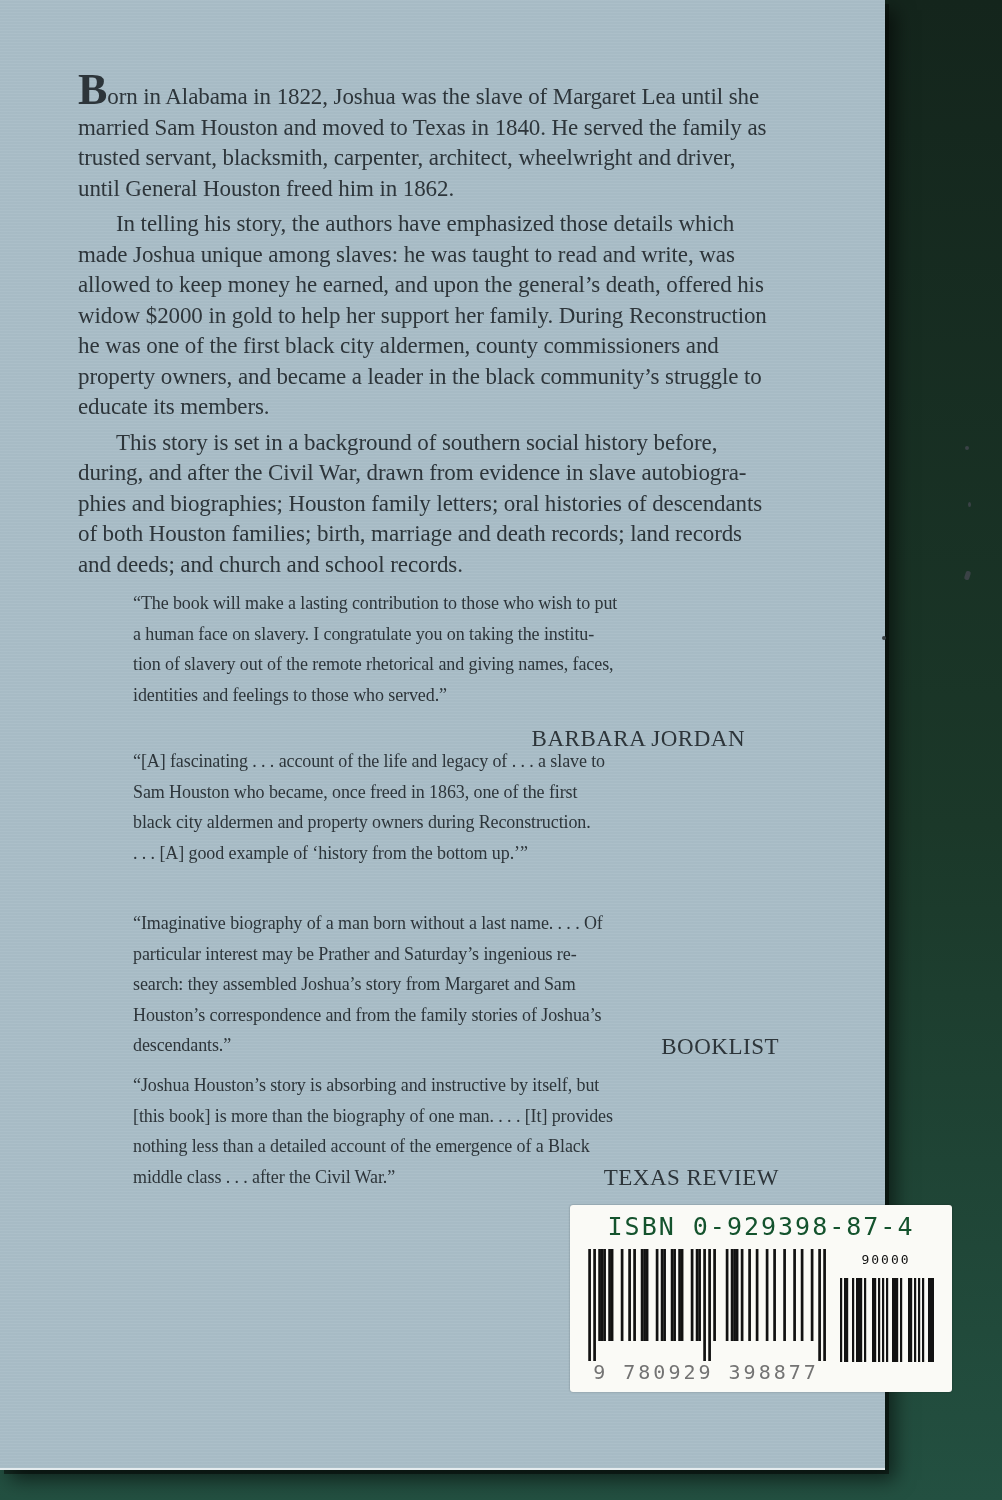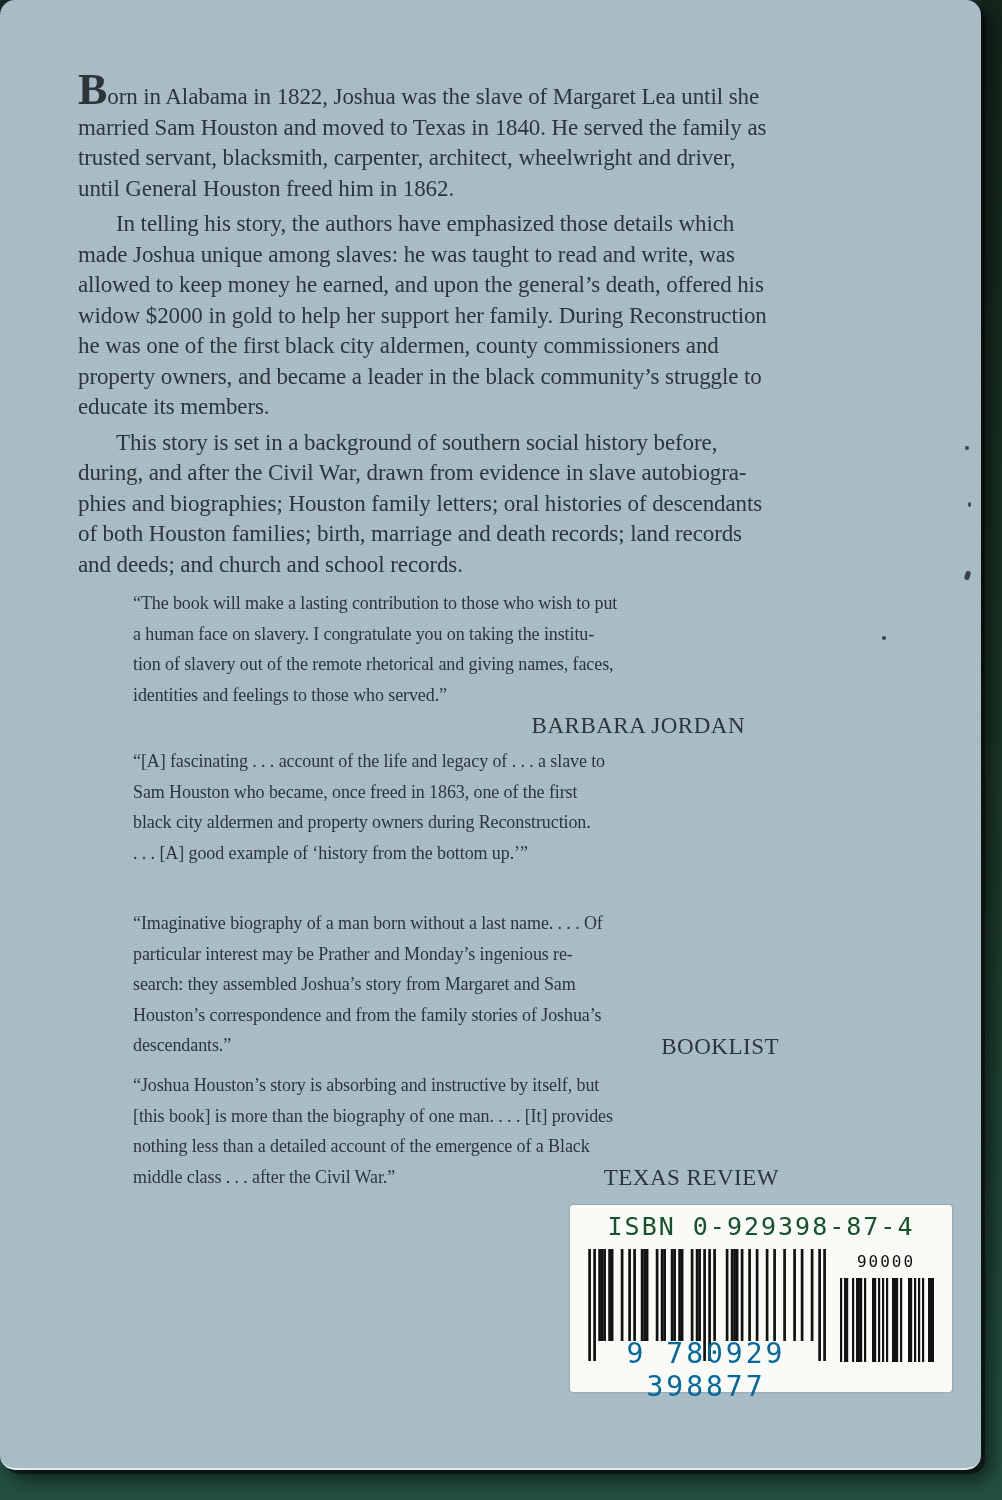--- a/index.html
+++ b/index.html
@@ -1,50 +1,50 @@
 <!DOCTYPE html>
 <html><head>
 <meta charset="utf-8">
 <style>
   html,body{margin:0;padding:0;background:#16281e;}
   .scene{position:relative;width:1002px;height:1500px;overflow:hidden;
          background:linear-gradient(180deg,#14251c 0%,#1b3829 55%,#235041 100%);
          font-family:"Liberation Serif", serif;}
-  .cover{position:absolute;left:0;top:0;width:981px;height:1468px;
+  .cover{position:absolute;left:0;top:0;width:885px;height:1468px;
          background:#a9bdc7;
          box-shadow:10px 10px 18px rgba(0,0,0,0.55), 4px 4px 0 rgba(10,18,13,0.6);
-         border-bottom:2px solid rgba(238,243,245,0.85);border-radius:15px;}
+         border-bottom:2px solid rgba(238,243,245,0.85);}
   .texture{position:absolute;inset:0;pointer-events:none;opacity:.5;
          background:repeating-linear-gradient(180deg, rgba(255,255,255,0.06) 0 1px, rgba(90,110,120,0.05) 1px 3px);}
   .para, .qlines, .attr, .publisher, .isbn, .ean-digits, .supp-digits{color:#2d353a;}
   .para{position:relative;white-space:pre;font-size:23px;line-height:30.5px;margin:0;letter-spacing:-0.1px;}
   .intro{position:absolute;left:78px;top:82px;width:780px;}
   .p1{margin-bottom:5px;}
   .p1::first-letter{font-size:44px;font-weight:bold;line-height:1px;}
   .p2,.p3{text-indent:38px;margin-bottom:5px;}
   .quote{position:absolute;left:133px;width:660px;}
   .qlines{white-space:pre;font-size:18px;line-height:30.5px;letter-spacing:-0.1px;}
   .attr{font-size:23px;letter-spacing:0.5px;}
   .q1{top:588px;} .q2{top:746px;} .q3{top:908px;} .q4{top:1070px;}
-  .attr-below{text-align:right;margin-top:3px;}
+  .attr-below{text-align:right;margin-top:16px;}
   .attr1{padding-right:48px;}
   .attr2{padding-right:14px;}
   .attr-inline{position:absolute;right:14px;bottom:1px;}
   .publisher{position:absolute;left:130px;top:1262px;width:400px;text-align:center;
          white-space:pre-line;font-family:"DejaVu Serif", serif;font-weight:bold;
          font-size:34px;line-height:43px;color:#242b31;letter-spacing:0.3px;}
   .barcode-box{position:absolute;left:570px;top:1205px;width:382px;height:187px;
          background:#fafaf6;border-radius:3px;box-shadow:0 0 2px rgba(0,0,0,0.35);}
   .isbn{position:absolute;left:0;top:7px;width:100%;text-align:center;
          font-family:"DejaVu Sans Mono", monospace;font-size:25px;letter-spacing:2px;color:#14532d;}
   .bars-main{position:absolute;left:18px;top:44px;}
-  .ean-digits{position:absolute;left:10px;top:132px;width:252px;text-align:center;
-         font-family:"DejaVu Sans Mono", monospace;font-size:28px;letter-spacing:3px;color:#0369a1;}
+  .ean-digits{position:absolute;left:10px;top:155px;width:252px;text-align:center;
+         font-family:"DejaVu Sans Mono", monospace;font-size:20px;letter-spacing:3px;color:#737373;}
   .supp-digits{position:absolute;left:268px;top:47px;width:96px;text-align:center;
-         font-family:"DejaVu Sans Mono", monospace;font-size:16px;letter-spacing:2px;color:#101010;}
+         font-family:"DejaVu Sans Mono", monospace;font-size:13px;letter-spacing:2px;color:#101010;}
   .bars-supp{position:absolute;left:268px;top:73px;}
   .speck{position:absolute;background:#3a4246;border-radius:50%;}
   .speck.s1{left:965px;top:446px;width:4px;height:4px;}
   .speck.s2{left:968px;top:502px;width:3px;height:5px;}
   .speck.s3{left:965px;top:571px;width:5px;height:9px;border-radius:2px;transform:rotate(18deg);}
   .speck.s4{left:882px;top:636px;width:4px;height:4px;}
 </style>
 </head>
 <body>
 
@@ -81,21 +81,21 @@
 
     <div class="quote q2">
       <div class="qlines">“[A] fascinating . . . account of the life and legacy of . . . a slave to
 Sam Houston who became, once freed in 1863, one of the first
 black city aldermen and property owners during Reconstruction.
 . . . [A] good example of ‘history from the bottom up.’”</div>
     </div>
 
     <div class="quote q3">
       <div class="qlines">“Imaginative biography of a man born without a last name. . . . Of
-particular interest may be Prather and Monday’s ingenious re-
+particular interest may be Prather and Saturday’s ingenious re-
 search: they assembled Joshua’s story from Margaret and Sam
 Houston’s correspondence and from the family stories of Joshua’s
 descendants.”</div>
       <div class="attr attr-inline">BOOKLIST</div>
     </div>
 
     <div class="quote q4">
       <div class="qlines">“Joshua Houston’s story is absorbing and instructive by itself, but
 [this book] is more than the biography of one man. . . . [It] provides
 nothing less than a detailed account of the emergence of a Black

